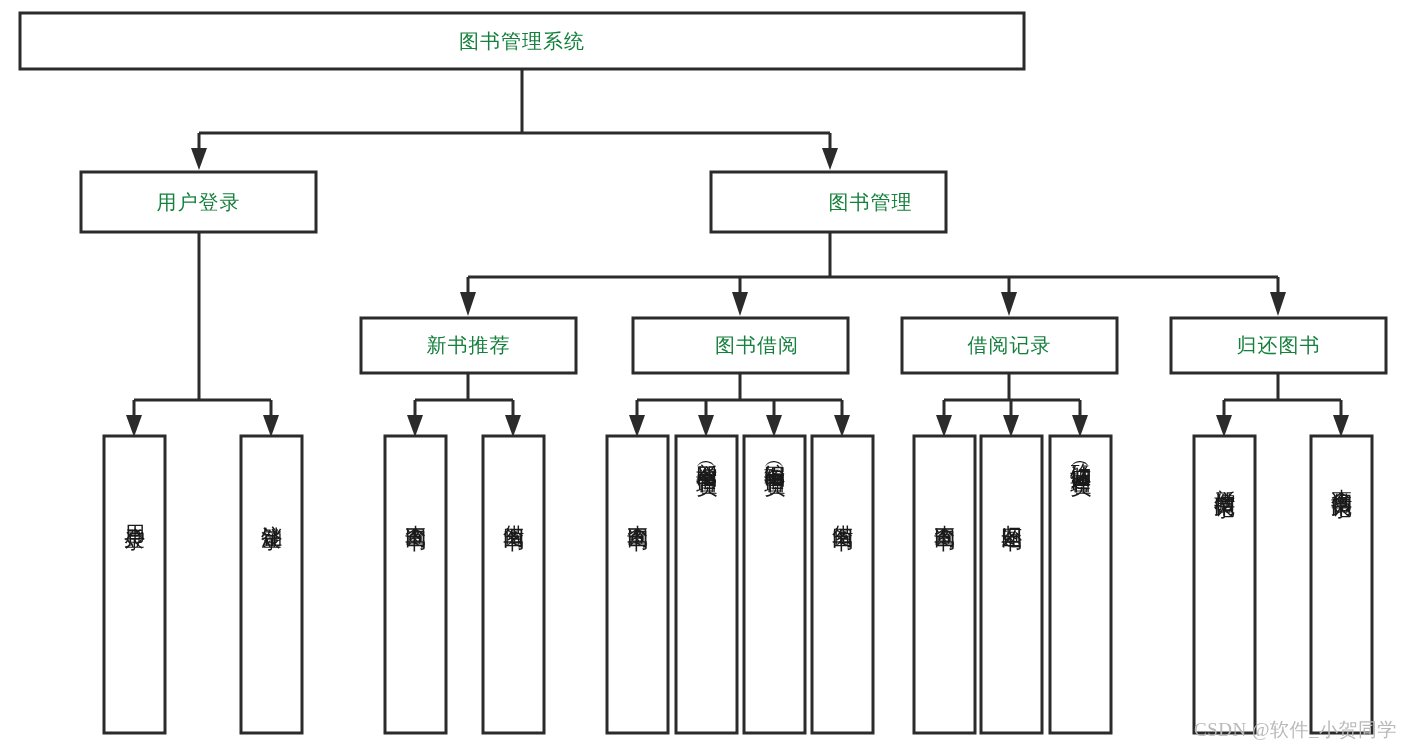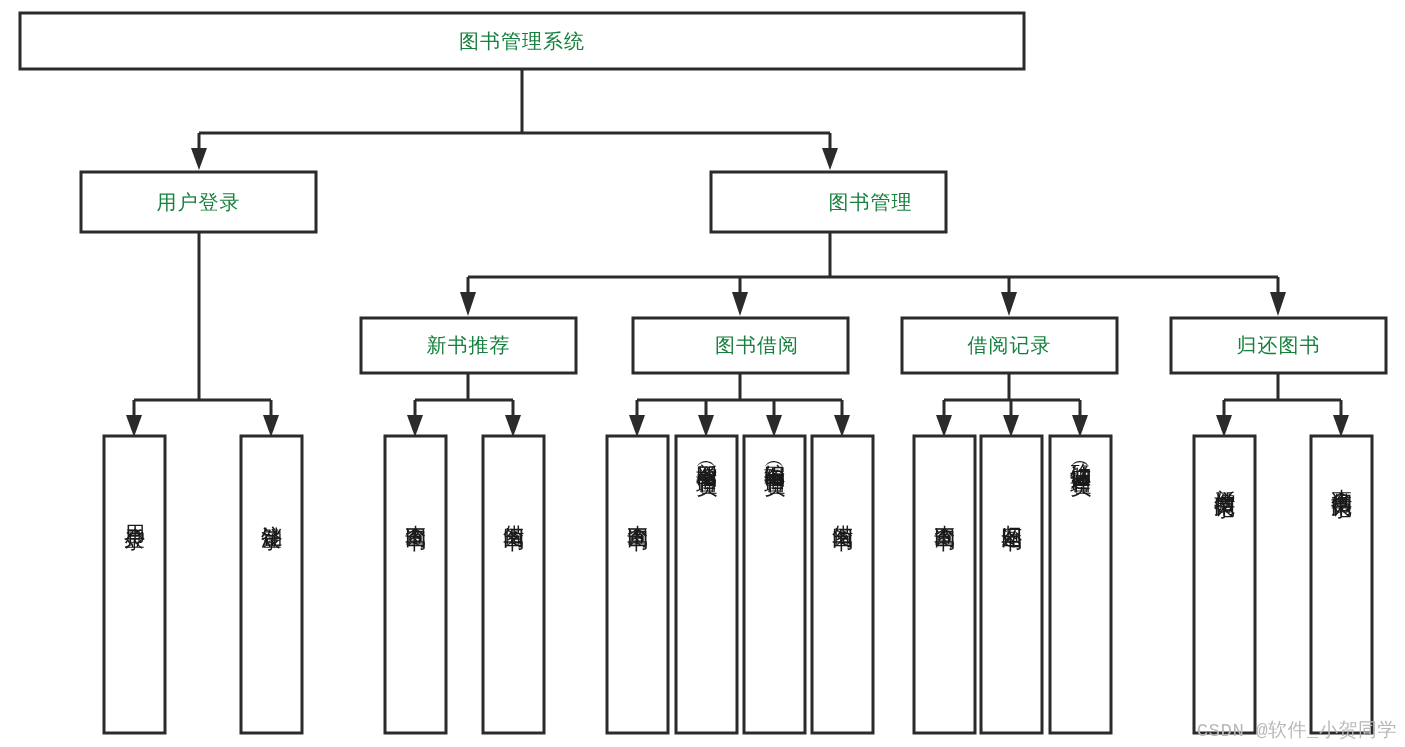--- a/index.html
+++ b/index.html
@@ -61,21 +61,21 @@
     font-size: 20px;
     color: #15803d;
     letter-spacing: 1px;
     box-sizing: border-box;
     pointer-events: none;
   }
   #watermark {
     position: absolute;
     right: 8px;
     bottom: 4px;
-    font-family: Liberation Mono, monospace;
+    font-family: Liberation Serif, serif;
     font-size: 19px;
     color: #b9b9b9;
     letter-spacing: 0.5px;
     user-select: none;
     margin-left: 13px;
   }
 </style>
 </head>
 <body>
 

